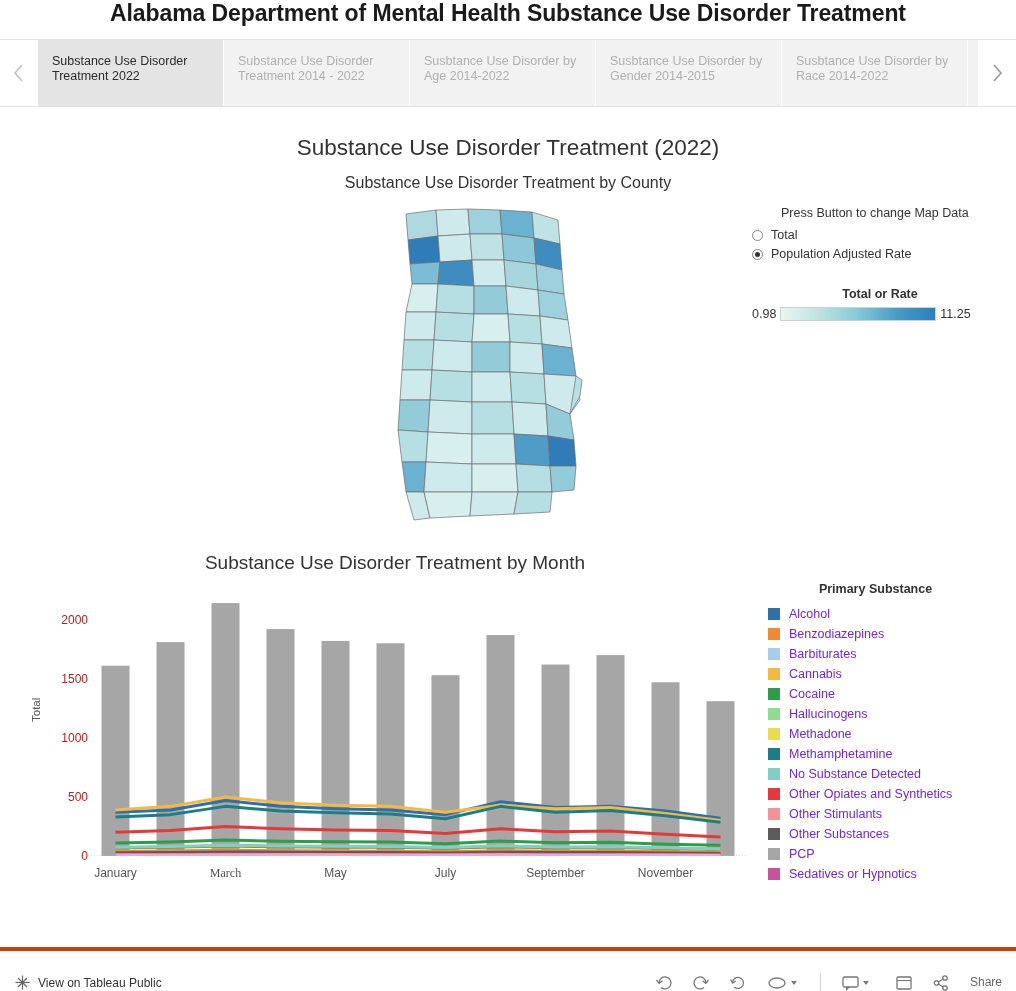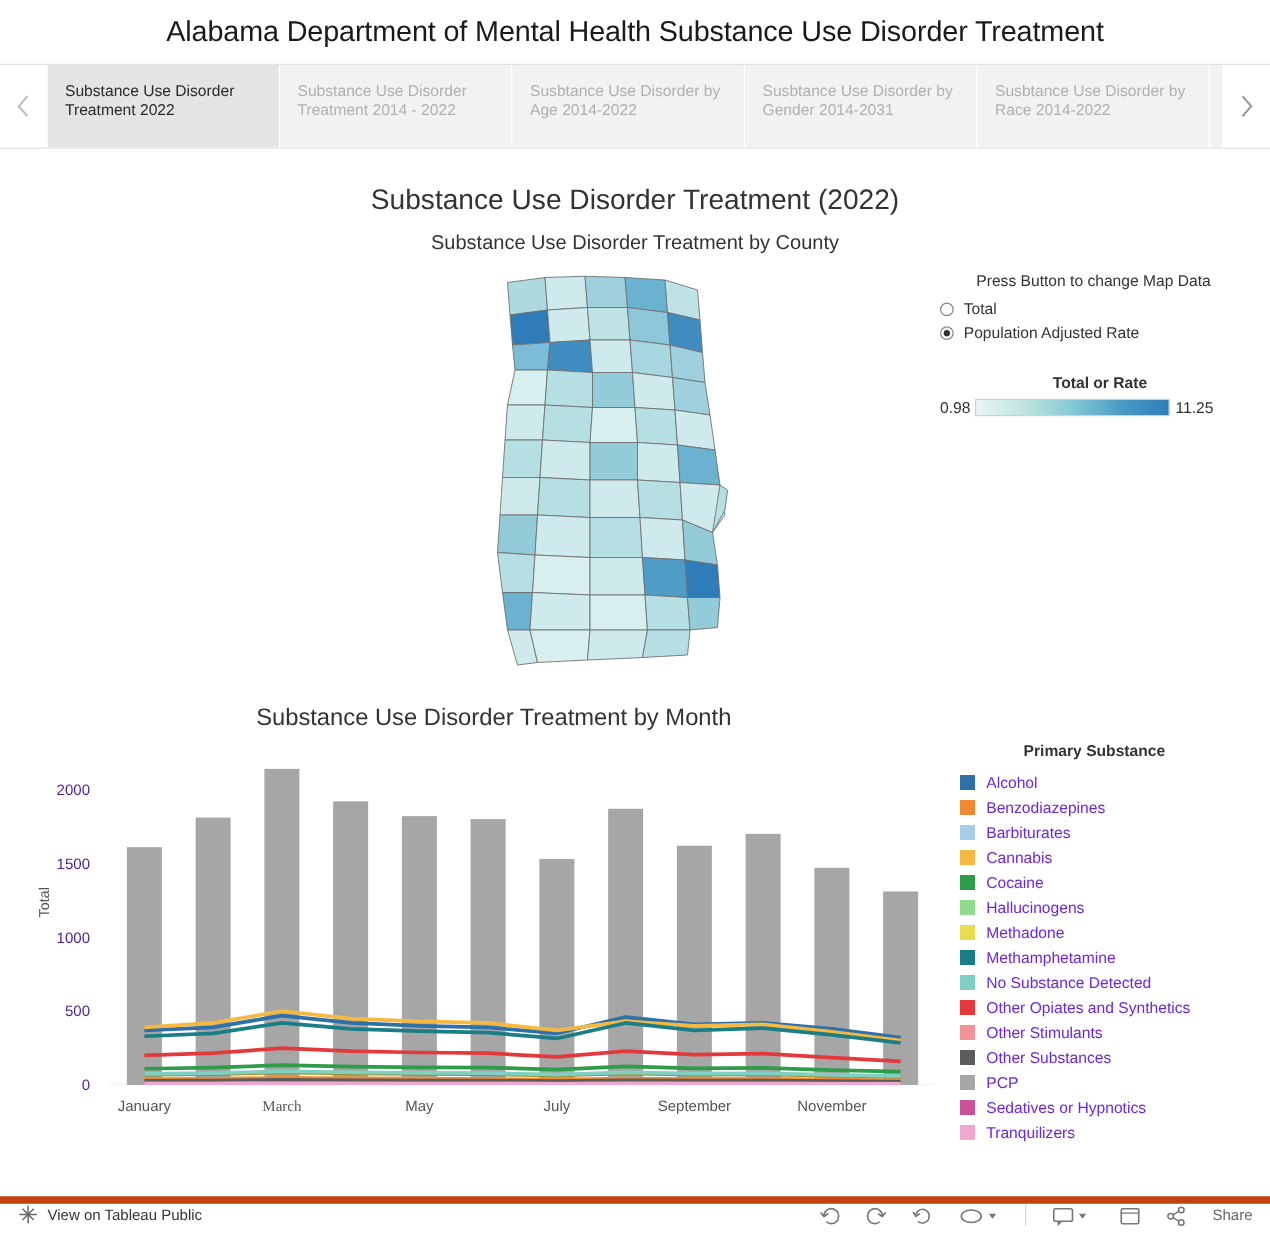--- a/index.html
+++ b/index.html
@@ -7,23 +7,22 @@
     margin: 0; padding: 0;
     width: 1016px; height: 991px;
     background: #ffffff;
     font-family: "Liberation Sans", sans-serif;
     color: #333333;
     overflow: hidden;
   }
   #page-title {
     text-align: center;
     font-size: 23px;
-    font-weight: 400;
+    font-weight: 700;
     color: #1a1a1a;
-    padding-top: 12px;
     letter-spacing: -0.1px;
   }
   
   .tabbar {
     position: relative;
     margin-top: 12px;
     height: 68px;
     border-top: 1px solid #e2e2e2;
     border-bottom: 1px solid #e2e2e2;
     display: flex;
@@ -137,22 +136,22 @@
     width: 660px; height: 260px;
   }
   .y-label {
     position: absolute;
     left: 30px; top: 140px;
     transform: rotate(-90deg);
     transform-origin: left top;
     font-size: 11.5px; color: #555;
   }
   .ytick {
-    position: absolute; right: 100%; margin-right: 16px;
-    font-size: 12px; color: #4c1d95; white-space: nowrap;
+    position: absolute; right: 100%; margin-right: 0;
+    font-size: 12px; color: #b91c1c; white-space: nowrap;
     transform: translateY(-50%);
   }
   .xtick {
     position: absolute; top: 100%; margin-top: 10px;
     font-size: 12px; color: #555; transform: translateX(-50%);
     white-space: nowrap;
   }
   
   .sub-legend {
     position: absolute;
@@ -161,23 +160,23 @@
     font-size: 12.5px;
   }
   .sub-legend .sl-title { font-weight: bold; text-align: center; width: 215px; margin-bottom: 8px; font-size: 12.5px; }
   .sl-row { display: flex; align-items: center; height: 20px; cursor: pointer; }
   .sl-swatch { width: 12px; height: 12px; margin-right: 9px; flex: 0 0 auto; }
   .sl-label { color: #6d28d9; font-size: 12.5px; }
   
   .footer {
     position: absolute;
     left: 0; right: 0; bottom: 0;
-    height: 34px;
-    border-top: 6px solid #c2410c;
-    display: flex; align-items: flex-start;
+    height: 44px;
+    border-top: 4px solid #c2410c;
+    display: flex; align-items: flex-end;
     padding: 0 14px;
     background: #fff;
     font-size: 12px;
     color: #333;
   }
   .footer-left { display: flex; align-items: center; gap: 7px; }
   .footer-right { margin-left: auto; display: flex; align-items: center; gap: 20px; color: #666; }
   .ficon { width: 17px; height: 17px; display: inline-block; }
   .divider { width: 1px; height: 18px; background: #d8d8d8; }
   svg { display: block; }
@@ -196,21 +195,21 @@
   <div class="tab active">
     <span>Substance Use Disorder Treatment 2022</span>
   </div>
   <div class="tab">
     <span>Substance Use Disorder Treatment 2014 - 2022</span>
   </div>
   <div class="tab">
     <span>Susbtance Use Disorder by Age 2014-2022</span>
   </div>
   <div class="tab">
-    <span>Susbtance Use Disorder by Gender 2014-2031</span>
+    <span>Susbtance Use Disorder by Gender 2014-2015</span>
   </div>
   <div class="tab">
     <span>Susbtance Use Disorder by Race 2014-2022</span>
   </div>
   <div class="tab partial"></div>
   <div class="arrow right">
     <svg width="14" height="22" viewBox="0 0 14 22">
       <polyline points="4,3 11,11 4,19" fill="none" stroke="#9a9a9a" stroke-width="1.6"></polyline>
     </svg>
   </div>
@@ -410,24 +409,20 @@
           <span class="sl-label">Other Substances</span>
         </div>
         <div class="sl-row">
           <span class="sl-swatch" style="background: rgb(166, 166, 166);"></span>
           <span class="sl-label">PCP</span>
         </div>
         <div class="sl-row">
           <span class="sl-swatch" style="background: rgb(201, 83, 155);"></span>
           <span class="sl-label">Sedatives or Hypnotics</span>
         </div>
-        <div class="sl-row">
-          <span class="sl-swatch" style="background: rgb(240, 168, 208);"></span>
-          <span class="sl-label">Tranquilizers</span>
-        </div>
       </div>
   </div>
 </div>
 
 <div class="footer">
   <div class="footer-left">
     <span class="ficon">
       <svg width="17" height="17" viewBox="0 0 17 17">
         <g stroke="#666" stroke-width="1.2" fill="none">
           <line x1="8.5" y1="1.5" x2="8.5" y2="15.5"></line>

